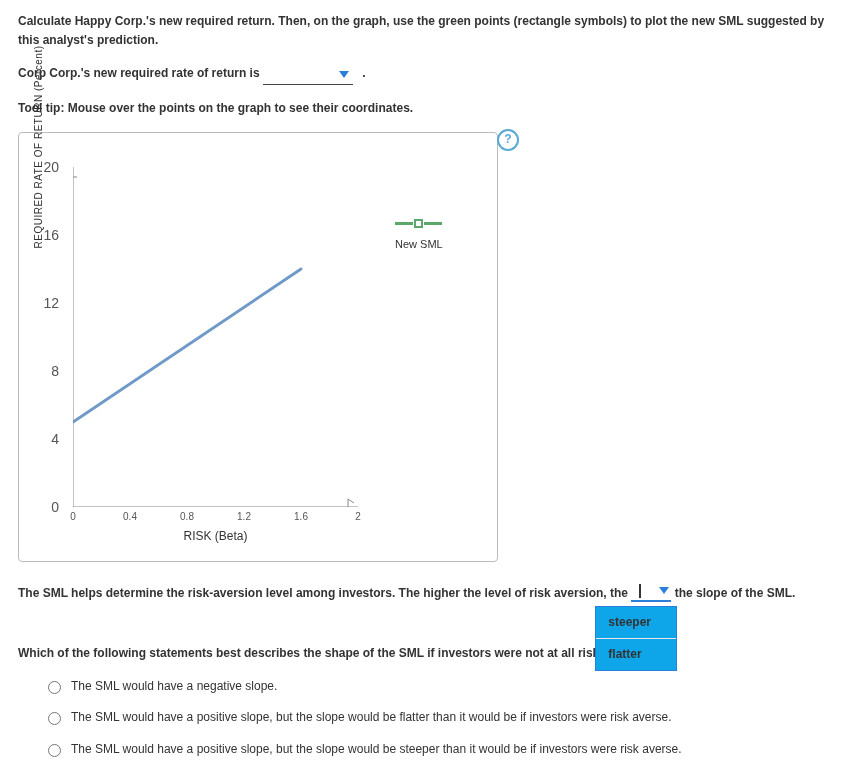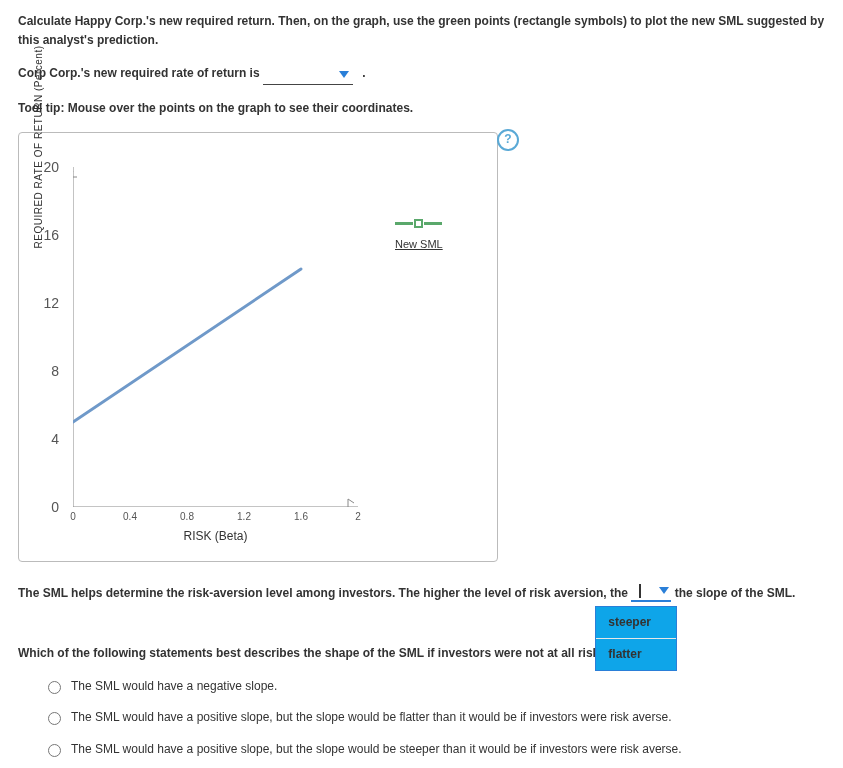--- a/index.html
+++ b/index.html
@@ -84,21 +84,20 @@
       top: 378px;
       text-align: center;
       font-size: 12px;
       color: #333;
     }
     .legend-item {
       position: absolute;
       top: 70px; left: 360px;
       text-align: center;
       font-size: 11px;
-      text-decoration: underline;
     }
     .legend-marker {
       display: flex; align-items: center; justify-content: center;
       margin-bottom: 8px;
     }
     .legend-marker .dash {
       width: 18px; height: 3px; background: #5aa86b;
     }
     .legend-marker .sq {
       width: 9px; height: 9px;

